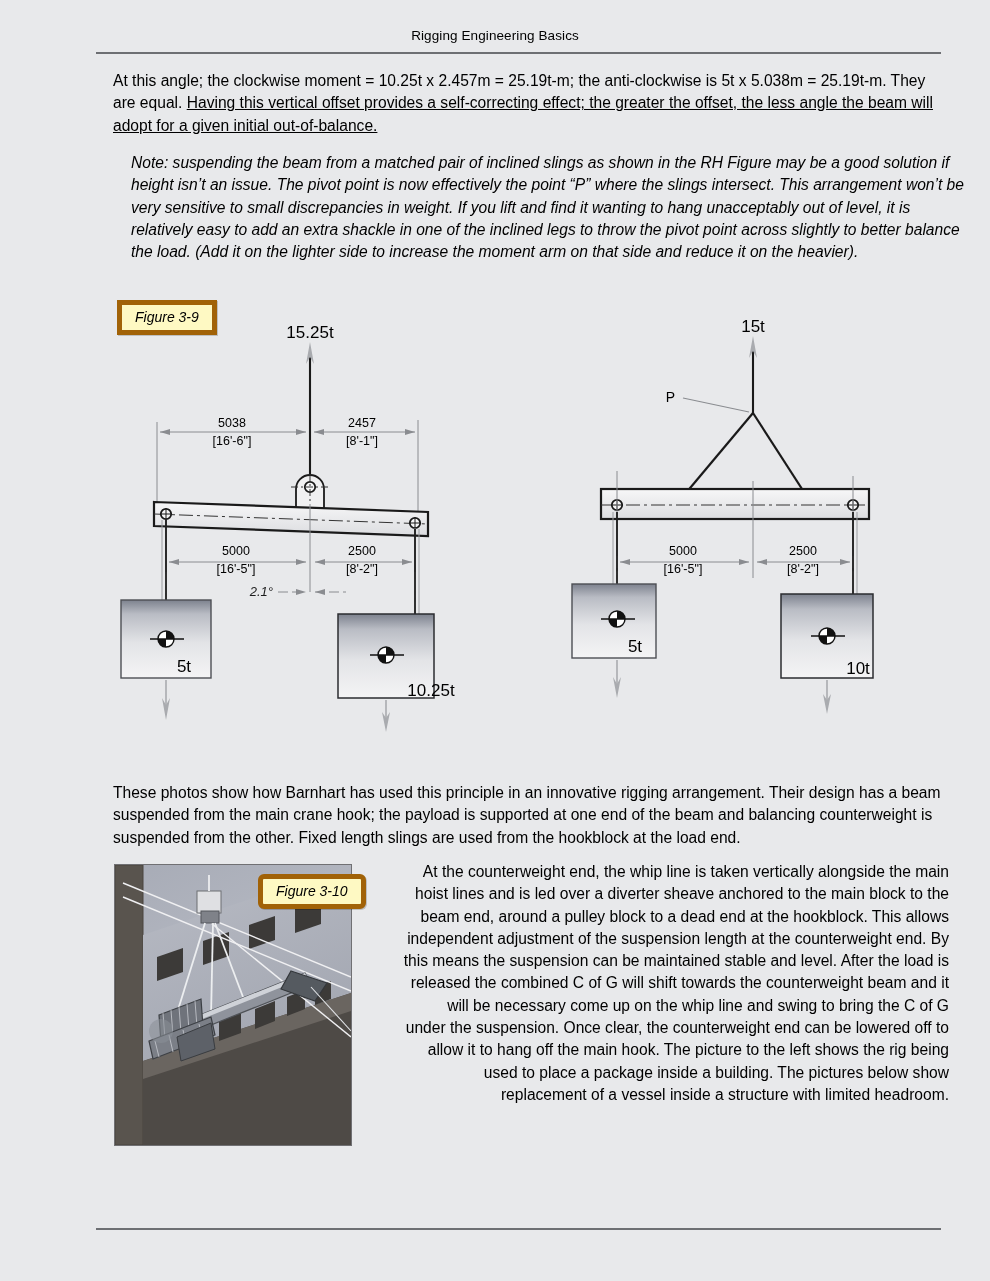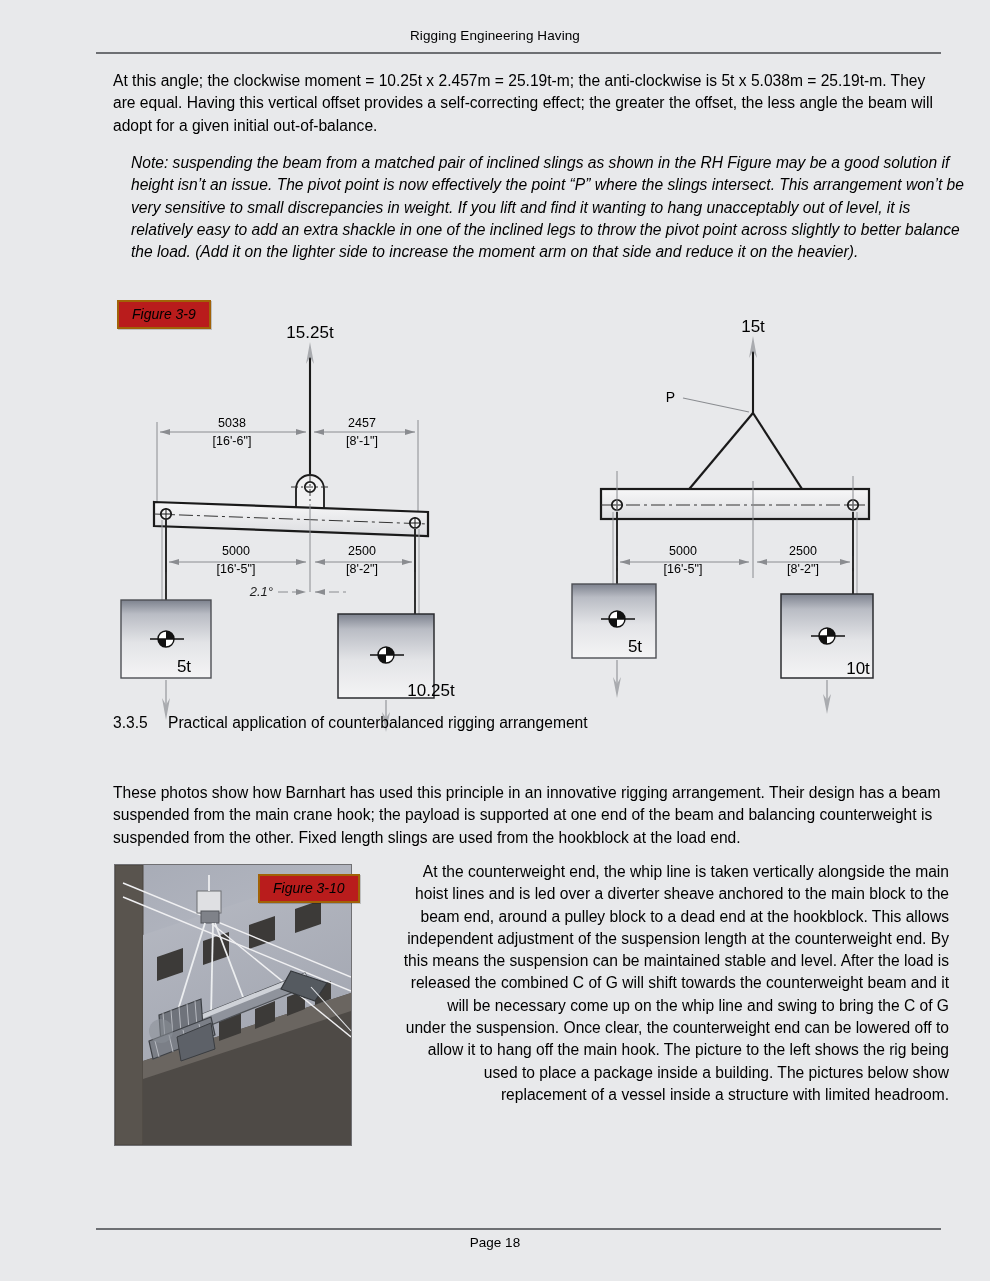--- a/index.html
+++ b/index.html
@@ -67,21 +67,21 @@
     top: 70px;
     left: 113px;
     width: 836px;
   }
   .para-note {
     top: 152px;
     left: 131px;
     width: 840px;
     font-style: italic;
   }
-  .u { }
+  .u { text-decoration: underline; }
 
   .section-heading {
     position: absolute;
     top: 714px;
     left: 113px;
     font-size: 15.6px;
   }
   .section-heading .num { display: inline-block; width: 55px; }
 
   .para-photos {
@@ -92,30 +92,30 @@
   .para-right {
     top: 861px;
     left: 403px;
     width: 546px;
     text-align: right;
   }
 
   
   .fig-label {
     position: absolute;
-    background: #b91c1c;
-    border: 2px solid #a16207;
+    background: #fef9c3;
+    border: 5px solid #a16207;
     font-style: italic;
     font-size: 14px;
     padding: 4px 13px 5px 13px;
     box-shadow: 1px 1px 0 rgba(0,0,0,0.18);
     white-space: nowrap;
   }
   #fig-3-9-label { top: 300px; left: 117px; }
-  #fig-3-10-label { top: 874px; left: 258px; }
+  #fig-3-10-label { top: 874px; left: 258px; border-radius: 6px; }
 
   
   .diagram {
     position: absolute;
     margin-top: 38px;
   }
   #diagram-left { top: 286px; left: 110px; }
   #diagram-right { top: 278px; left: 563px; }
 
   .dim-text {
@@ -150,21 +150,21 @@
     border: 1px solid #707073;
     overflow: hidden;
     background: #8e93a0;
   }
 </style>
 </head>
 <body>
 
 <div class="page">
 
-  <div class="header-title">Rigging Engineering Having</div>
+  <div class="header-title">Rigging Engineering Basics</div>
   <div class="rule-top"></div>
 
   <div class="para para-1">
     <span>At this angle; the clockwise moment = 10.25t x 2.457m = 25.19t-m; the anti-clockwise is 5t x 5.038m = 25.19t-m. They are equal. </span><span class="u">Having this vertical offset provides a self-correcting effect; the greater the offset, the less angle the beam will adopt for a given initial out-of-balance.</span>
   </div>
 
   <div class="para para-note">Note: suspending the beam from a matched pair of inclined slings as shown in the RH Figure may be a good solution if height isn’t an issue. The pivot point is now effectively the point “P” where the slings intersect. This arrangement won’t be very sensitive to small discrepancies in weight. If you lift and find it wanting to hang unacceptably out of level, it is relatively easy to add an extra shackle in one of the inclined legs to throw the pivot point across slightly to better balance the load. (Add it on the lighter side to increase the moment arm on that side and reduce it on the heavier).</div>
 
   <div class="fig-label" id="fig-3-9-label">Figure 3-9</div>
 
@@ -367,23 +367,20 @@
           <path d="M264,320 L264,328 A8,8 0 0 1 256,320 Z" fill="#111"></path>
           <line x1="248" y1="320" x2="282" y2="320" stroke="#111" stroke-width="1.4"></line>
         </g>
         <text class="load-text" x="295" y="358" text-anchor="middle">10t</text>
         <line x1="264" y1="364" x2="264" y2="388" stroke="#a9abaf" stroke-width="1.6"></line>
         <polygon points="264,398 260,378 264,384 268,378" fill="#a9abaf"></polygon>
       </g>
     </svg>
   </div>
 
-  <div class="section-heading">
-    <span class="num">3.3.5</span><span>Practical application of counterbalanced rigging arrangement</span>
-  </div>
 
   <div class="para para-photos">These photos show how Barnhart has used this principle in an innovative rigging arrangement. Their design has a beam suspended from the main crane hook; the payload is supported at one end of the beam and balancing counterweight is suspended from the other. Fixed length slings are used from the hookblock at the load end.</div>
 
   <div class="photo">
     <svg width="236" height="280" viewBox="0 0 236 280" xmlns="http://www.w3.org/2000/svg">
       <defs>
         <linearGradient id="skyGrad" x1="0" y1="0" x2="0.4" y2="1">
           <stop offset="0%" stop-color="#a7abb6"></stop>
           <stop offset="100%" stop-color="#c3c6ce"></stop>
         </linearGradient>
@@ -462,15 +459,14 @@
       <ellipse cx="46" cy="166" rx="12" ry="12" fill="#8b8f98" opacity="0.55"></ellipse>
 
       <line x1="196" y1="122" x2="236" y2="166" stroke="#e2e4e7" stroke-width="1.1"></line>
     </svg>
   </div>
   <div class="fig-label" id="fig-3-10-label">Figure 3-10</div>
 
   <div class="para para-right">At the counterweight end, the whip line is taken vertically alongside the main hoist lines and is led over a diverter sheave anchored to the main block to the beam end, around a pulley block to a dead end at the hookblock. This allows independent adjustment of the suspension length at the counterweight end. By this means the suspension can be maintained stable and level. After the load is released the combined C of G will shift towards the counterweight beam and it will be necessary come up on the whip line and swing to bring the C of G under the suspension. Once clear, the counterweight end can be lowered off to allow it to hang off the main hook. The picture to the left shows the rig being used to place a package inside a building. The pictures below show replacement of a vessel inside a structure with limited headroom.</div>
 
   <div class="rule-bottom"></div>
-  <div class="footer-page">Page 18</div>
 
 </div>
 
 </body></html>

